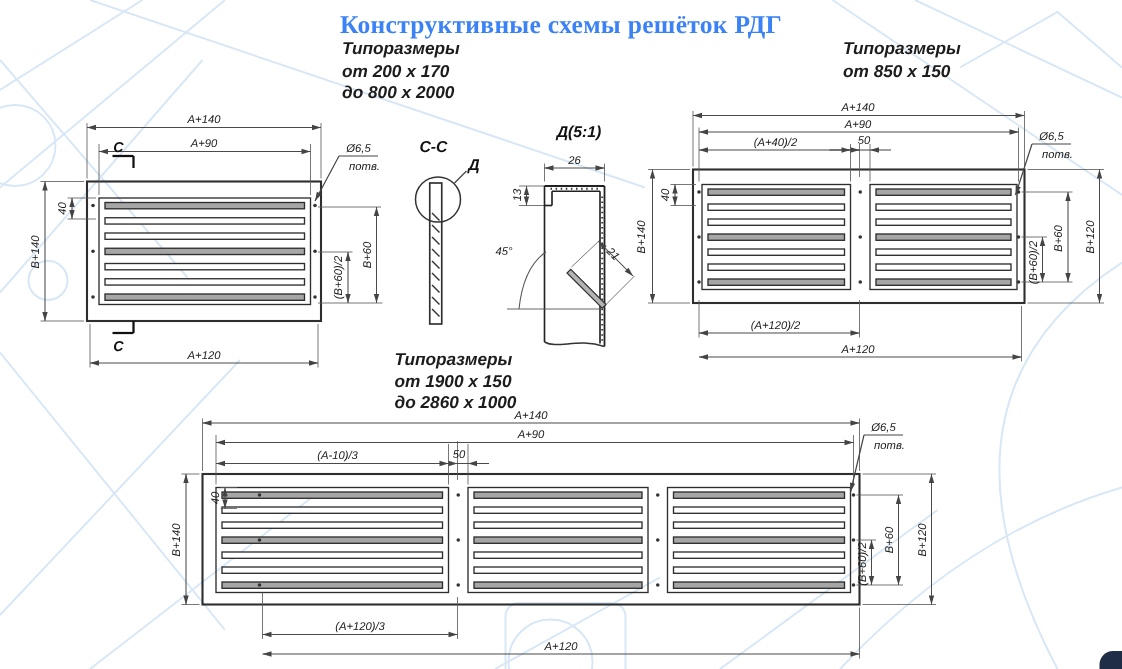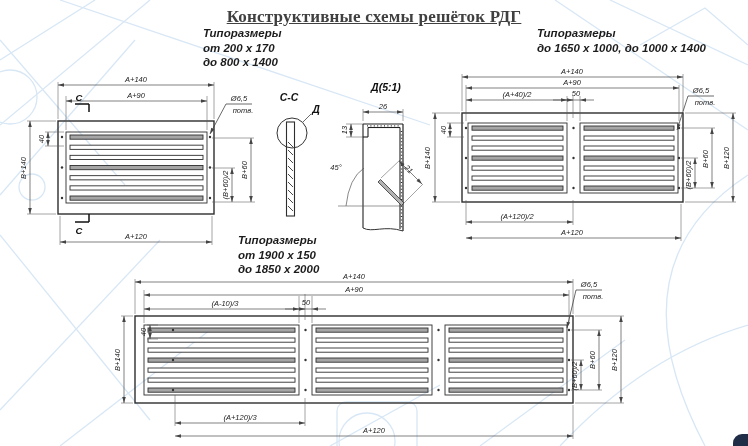--- a/index.html
+++ b/index.html
@@ -1,22 +1,22 @@
 <!DOCTYPE html>
 <html><head>
 <meta charset="utf-8">
 <style>
   html,body{margin:0;padding:0;background:#fff;}
   .page{position:relative;width:748px;height:446px;background:#ffffff;overflow:hidden;
         font-family:"Liberation Sans",sans-serif;}
   svg.layer{position:absolute;left:0;top:0;}
   .title{position:absolute;top:7px;left:0;right:0;text-align:center;
-         font:700 17px "Liberation Serif",serif;color:#404040;letter-spacing:.2px;text-decoration:underline;}
+         font:700 17px "Liberation Serif",serif;color:#3b82f6;letter-spacing:.2px;}
   .note{position:absolute;font:italic 600 11.5px/14.5px "Liberation Sans",sans-serif;
-        color:#1c1c1c;white-space:nowrap;}
+        color:#1c1c1c;white-space:nowrap;margin-left:25px;}
   .dt{font:italic 7.5px "Liberation Sans",sans-serif;fill:#1a1a1a;text-anchor:middle;}
   .sl{font:italic 700 9.5px "Liberation Sans",sans-serif;fill:#111;text-anchor:middle;}
   .vl{font:italic 700 10.5px "Liberation Sans",sans-serif;fill:#111;text-anchor:middle;}
   .photo-corner{position:absolute;right:0;bottom:0;width:15px;height:12px;
         background:#1f2d47;border-top-left-radius:9px;}
 </style>
 </head>
 <body>
 
 <div class="page">
@@ -43,30 +43,30 @@
       <path d="M480,446 L625,340"></path>
       <path d="M330,446 L440,385"></path>
     </g>
   </svg>
 
   <div class="title">Конструктивные схемы решёток РДГ</div>
 
   <div class="note" style="left:203px;top:26px">
     <div>Типоразмеры</div>
     <div>от 200 х 170</div>
-    <div>до 800 х 1400</div>
+    <div>до 800 х 2000</div>
   </div>
   <div class="note" style="left:537px;top:26px">
     <div>Типоразмеры</div>
-    <div>до 1650 х 1000, до 1000 х 1400</div>
+    <div>от 850 х 150</div>
   </div>
   <div class="note" style="left:238px;top:233px">
     <div>Типоразмеры</div>
     <div>от 1900 х 150</div>
-    <div>до 1850 х 2000</div>
+    <div>до 2860 х 1000</div>
   </div>
 
   <svg id="cad" class="layer" width="748" height="446">
     <g id="gd1">
         <rect x="58" y="121" width="156" height="93" fill="none" stroke="#2e2e2e" stroke-width="1.4"></rect>
         <rect x="66" y="132" width="141" height="71" fill="none" stroke="#2e2e2e" stroke-width="0.9"></rect>
         <rect x="70" y="135" width="133" height="4.2" fill="#a6a6a6" stroke="#2e2e2e" stroke-width="0.9"></rect>
         <rect x="70" y="145.16666666666666" width="133" height="4.2" fill="#ffffff" stroke="#2e2e2e" stroke-width="0.9"></rect>
         <rect x="70" y="155.33333333333334" width="133" height="4.2" fill="#ffffff" stroke="#2e2e2e" stroke-width="0.9"></rect>
         <rect x="70" y="165.5" width="133" height="4.2" fill="#a6a6a6" stroke="#2e2e2e" stroke-width="0.9"></rect>

